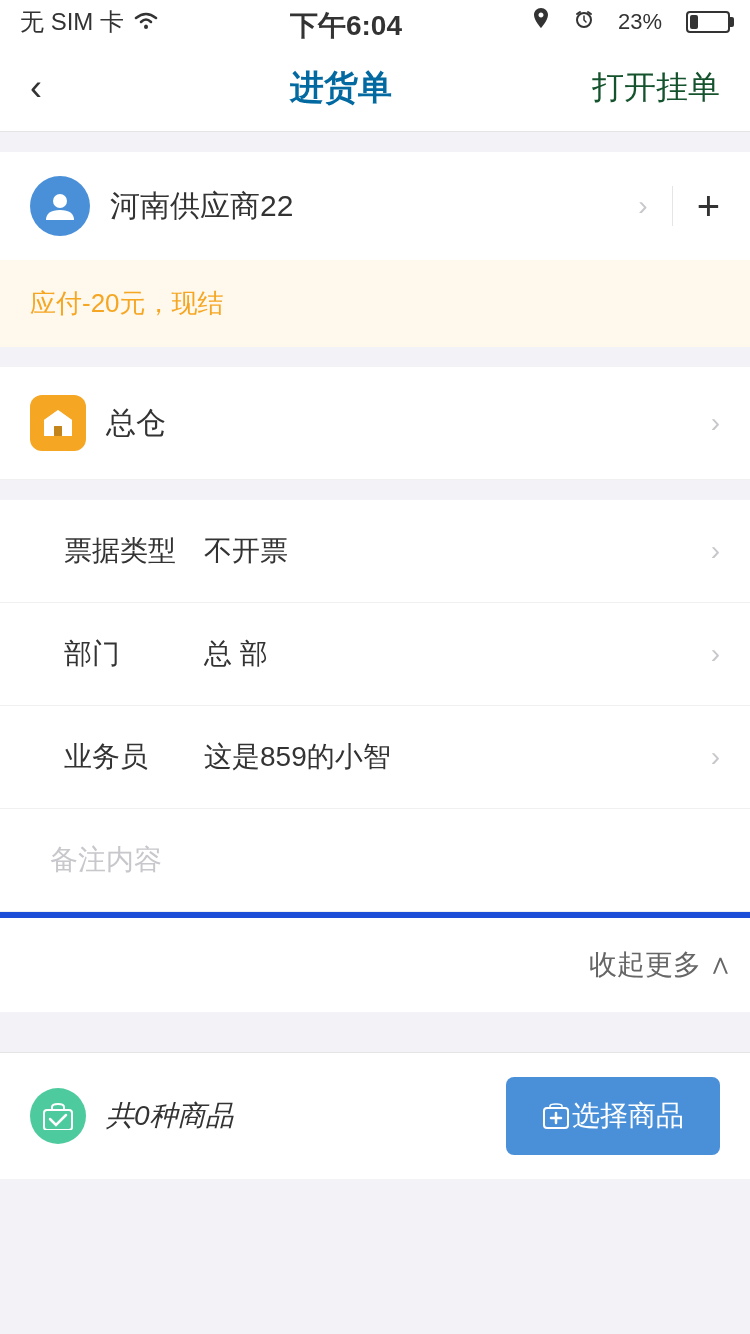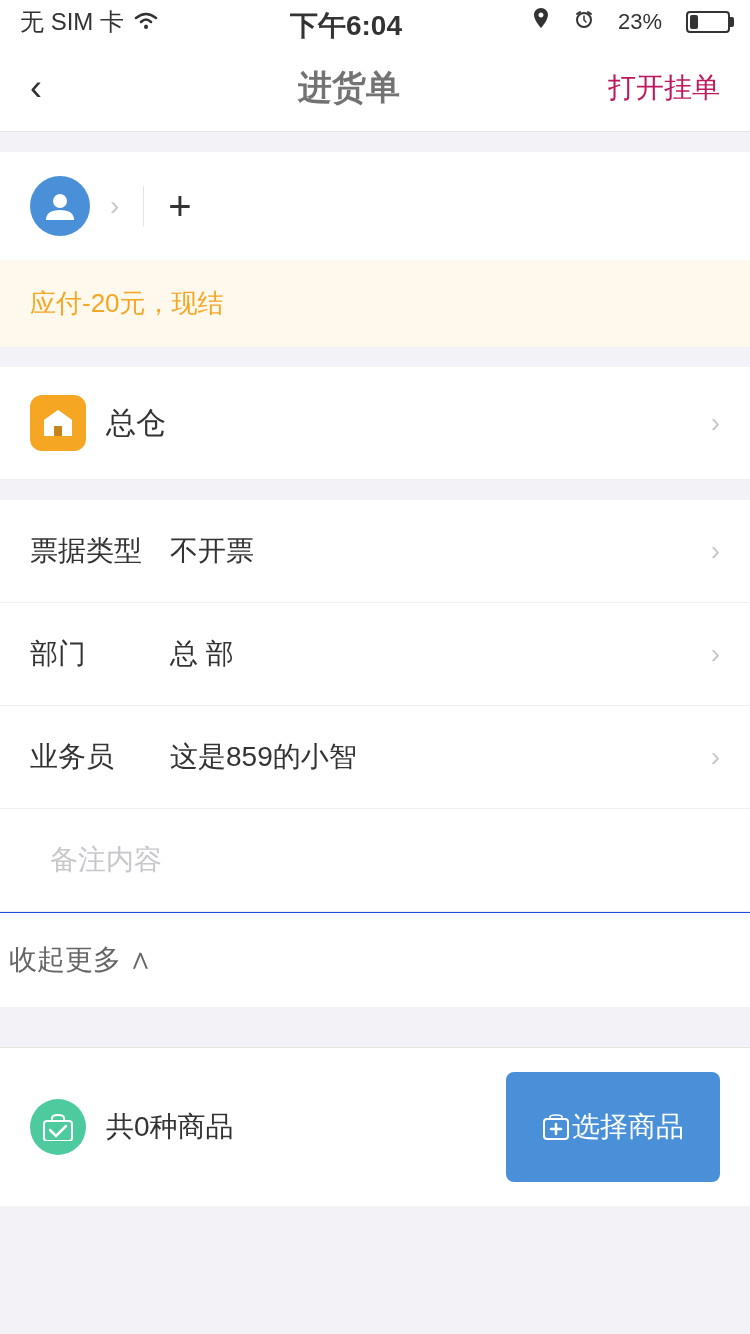--- a/index.html
+++ b/index.html
@@ -69,25 +69,25 @@
     }
     .nav-back {
       font-size: 36px;
       color: #333;
       cursor: pointer;
       width: 60px;
     }
     .nav-title {
       font-size: 34px;
       font-weight: 600;
-      color: #737373;
+      color: #0369a1;
     }
     .nav-action {
-      font-size: 28px;
-      color: #be185d;
+      font-size: 32px;
+      color: #14532d;
       cursor: pointer;
     }
 
     
     .section-gap {
       width: 100%;
       height: 20px;
       background: #f2f2f7;
     }
 
@@ -164,20 +164,21 @@
       border-bottom: 1px solid #f0f0f0;
       cursor: pointer;
     }
     .form-row:last-child {
       border-bottom: none;
     }
     .form-label {
       font-size: 28px;
       color: #333;
       min-width: 120px;
+      margin-left: 34px;
     }
     .form-value {
       flex: 1;
       font-size: 28px;
       color: #333;
       margin-left: 20px;
     }
     .form-value.placeholder {
       color: #c7c7cc;
     }
@@ -207,27 +208,27 @@
     }
     .warehouse-name {
       flex: 1;
       font-size: 30px;
       color: #333;
     }
 
     
     .collapse-btn {
       width: 100%;
-      padding: 28px 9px;
-      background: #fff;
-      text-align: left;
+      padding: 28px 18px;
+      background: #fff;
+      text-align: right;
       font-size: 28px;
       color: #666;
       cursor: pointer;
-      border-top: 1px solid #1d4ed8;
+      border-top: 6px solid #1d4ed8;
     }
 
     
     .bottom-bar {
       display: flex;
       align-items: center;
       padding: 24px 30px;
       background: #fff;
       border-top: 1px solid #e5e5e5;
       margin-top: 20px;
@@ -239,26 +240,27 @@
       background: #4ecb9e;
       display: flex;
       align-items: center;
       justify-content: center;
       margin-right: 20px;
     }
     .product-count {
       flex: 1;
       font-size: 28px;
       color: #333;
+      font-style: italic;
     }
     .select-btn {
       background: #4a90d9;
       color: #fff;
       font-size: 28px;
-      padding: 36px 36px;
+      padding: 20px 36px;
       border-radius: 8px;
       cursor: pointer;
       display: flex;
       align-items: center;
       gap: 2px;
     }
 
     
     .main-content {
       background: #f2f2f7;
@@ -313,20 +315,21 @@
   <div class="section-gap"></div>
 
   <div class="card-section">
     <div class="supplier-row">
       <div class="supplier-avatar">
         <svg class="avatar-icon" viewBox="0 0 36 36" fill="white">
           <circle cx="18" cy="13" r="7"></circle>
           <path d="M4 32 Q4 22 18 22 Q32 22 32 32"></path>
         </svg>
       </div>
+      <span class="supplier-name">河南供应商22</span>
       <div class="supplier-right">
         <span class="chevron-icon">›</span>
         <div class="vertical-divider"></div>
         <span class="plus-icon">+</span>
       </div>
     </div>
 
     <div class="notice-banner">
       <span>应付-20元，现结</span>
     </div>

